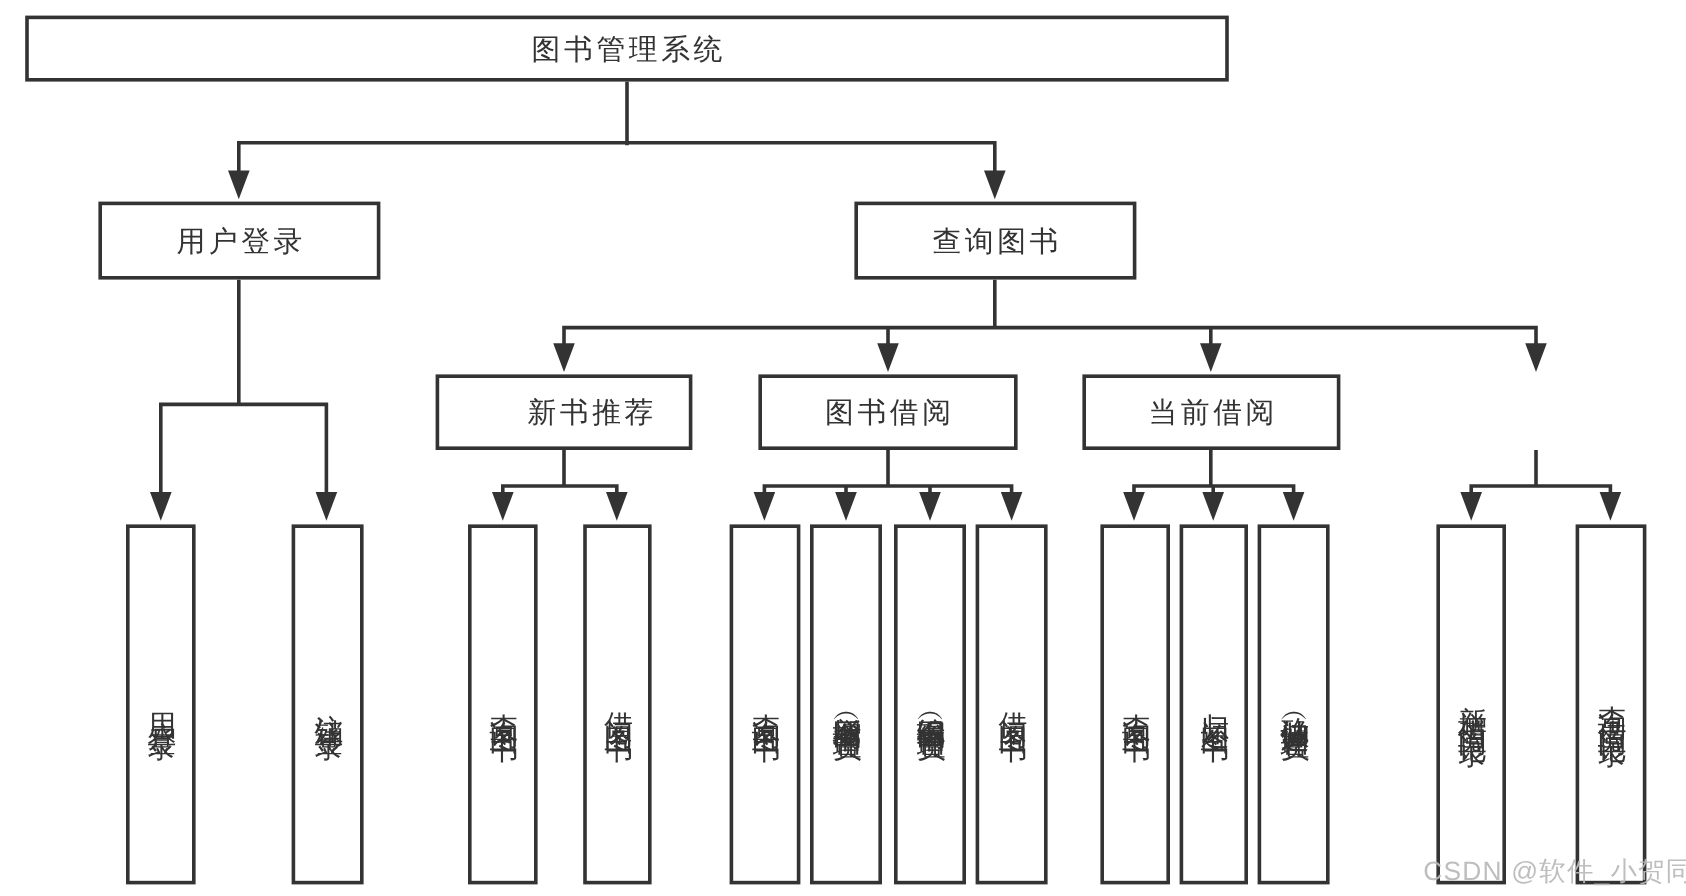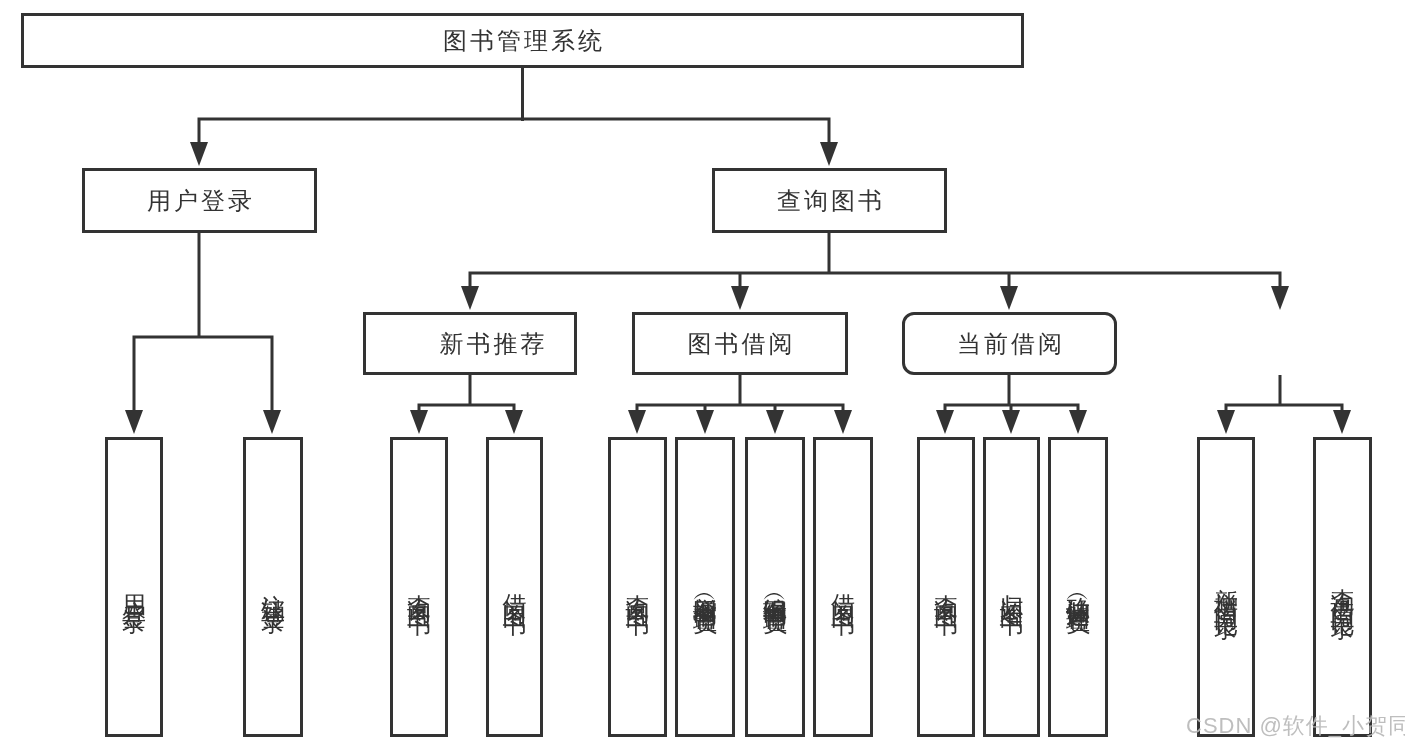--- a/index.html
+++ b/index.html
@@ -114,21 +114,21 @@
   <div class="node" style="left:712px;top:168px;width:235px;height:65px;">
     <span class="label">查询图书</span>
   </div>
 
   <div class="node" style="left:363px;top:312px;width:214px;height:63px;padding-left:44px;">
     <span class="label">新书推荐</span>
   </div>
   <div class="node" style="left:632px;top:312px;width:216px;height:63px;">
     <span class="label">图书借阅</span>
   </div>
-  <div class="node" style="left:902px;top:312px;width:215px;height:63px;border-radius:12px;">
+  <div class="node" style="left:902px;top:312px;width:215px;height:63px;">
     <span class="label">当前借阅</span>
   </div>
 
   <div class="node v" style="left:105px;top:437px;width:58px;height:300px;">
     <span class="label">用户登录</span>
   </div>
   <div class="node v" style="left:243px;top:437px;width:60px;height:300px;">
     <span class="label">注销登录</span>
   </div>
 

